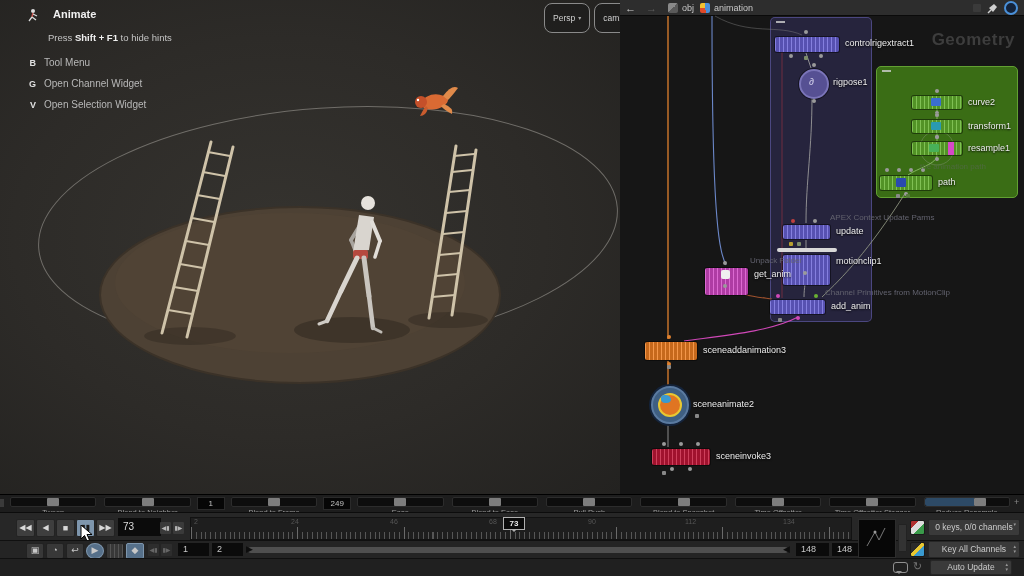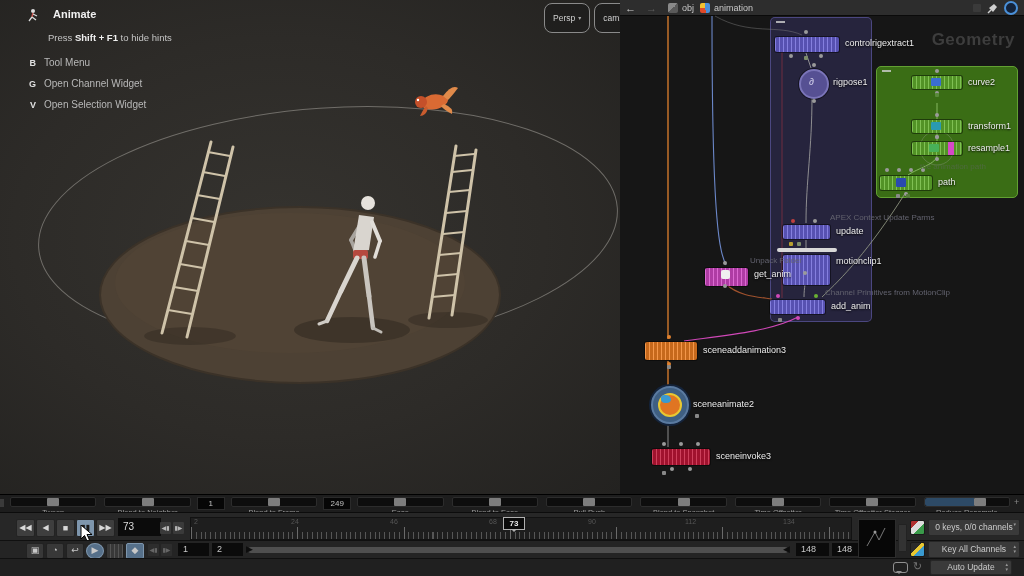--- a/index.html
+++ b/index.html
@@ -270,29 +270,29 @@
       <span class="nlabel">motionclip1</span>
     </div>
     <div class="node striped" style="left:150px;top:300px;width:55px;height:14px;background-color:#6a63d8">
       <span class="ndot" style="left:6px;top:-6px;background:#d048b8"></span>
         <span class="ndot" style="left:44px;top:-6px;background:#6ab032"></span>
       <span class="ndot" style="left:26px;top:16px;background:#d048b8"></span>
       <span class="ncomment" style="left:55px;top:-12px">Channel Primitives from MotionClip</span>
       <span class="nlabel">add_anim</span>
       <span class="flagbadge" style="left:8px;top:18px;background:#888"></span>
     </div>
-    <div class="node striped" style="left:85px;top:268px;width:43px;height:18px;background-color:#d549c8">
+    <div class="node striped" style="left:85px;top:268px;width:43px;height:27px;background-color:#d549c8">
       <span class="ndot" style="left:18px;top:-7px"></span>
         <span class="ndot" style="left:18px;top:16px"></span>
       <span style="position:absolute;left:16px;top:2px;width:9px;height:9px;background:#f0f0f0;border-radius:2px"></span>
       <span class="ncomment" style="left:45px;top:-12px">Unpack Folder</span>
       <span class="nlabel">get_anim</span>
     </div>
 
-    <div class="node striped" style="left:292px;top:76px;width:50px;height:13px;background-color:#64b32e">
+    <div class="node striped" style="left:292px;top:96px;width:50px;height:13px;background-color:#64b32e">
       <span class="ndot" style="left:23px;top:-7px"></span>
         <span class="ndot" style="left:23px;top:15px"></span>
       <span style="position:absolute;left:19px;top:2px;width:10px;height:8px;background:#3a6ed0;border-radius:1px"></span>
       <span class="nlabel">curve2</span>
       <span class="flagbadge" style="left:23px;top:17px;background:#5a8a3a"></span>
     </div>
     <div class="node striped" style="left:292px;top:120px;width:50px;height:13px;background-color:#64b32e">
       <span class="ndot" style="left:23px;top:-7px"></span>
         <span class="ndot" style="left:23px;top:15px"></span>
       <span style="position:absolute;left:19px;top:2px;width:10px;height:8px;background:#2a9ab0;border-radius:1px"></span>

